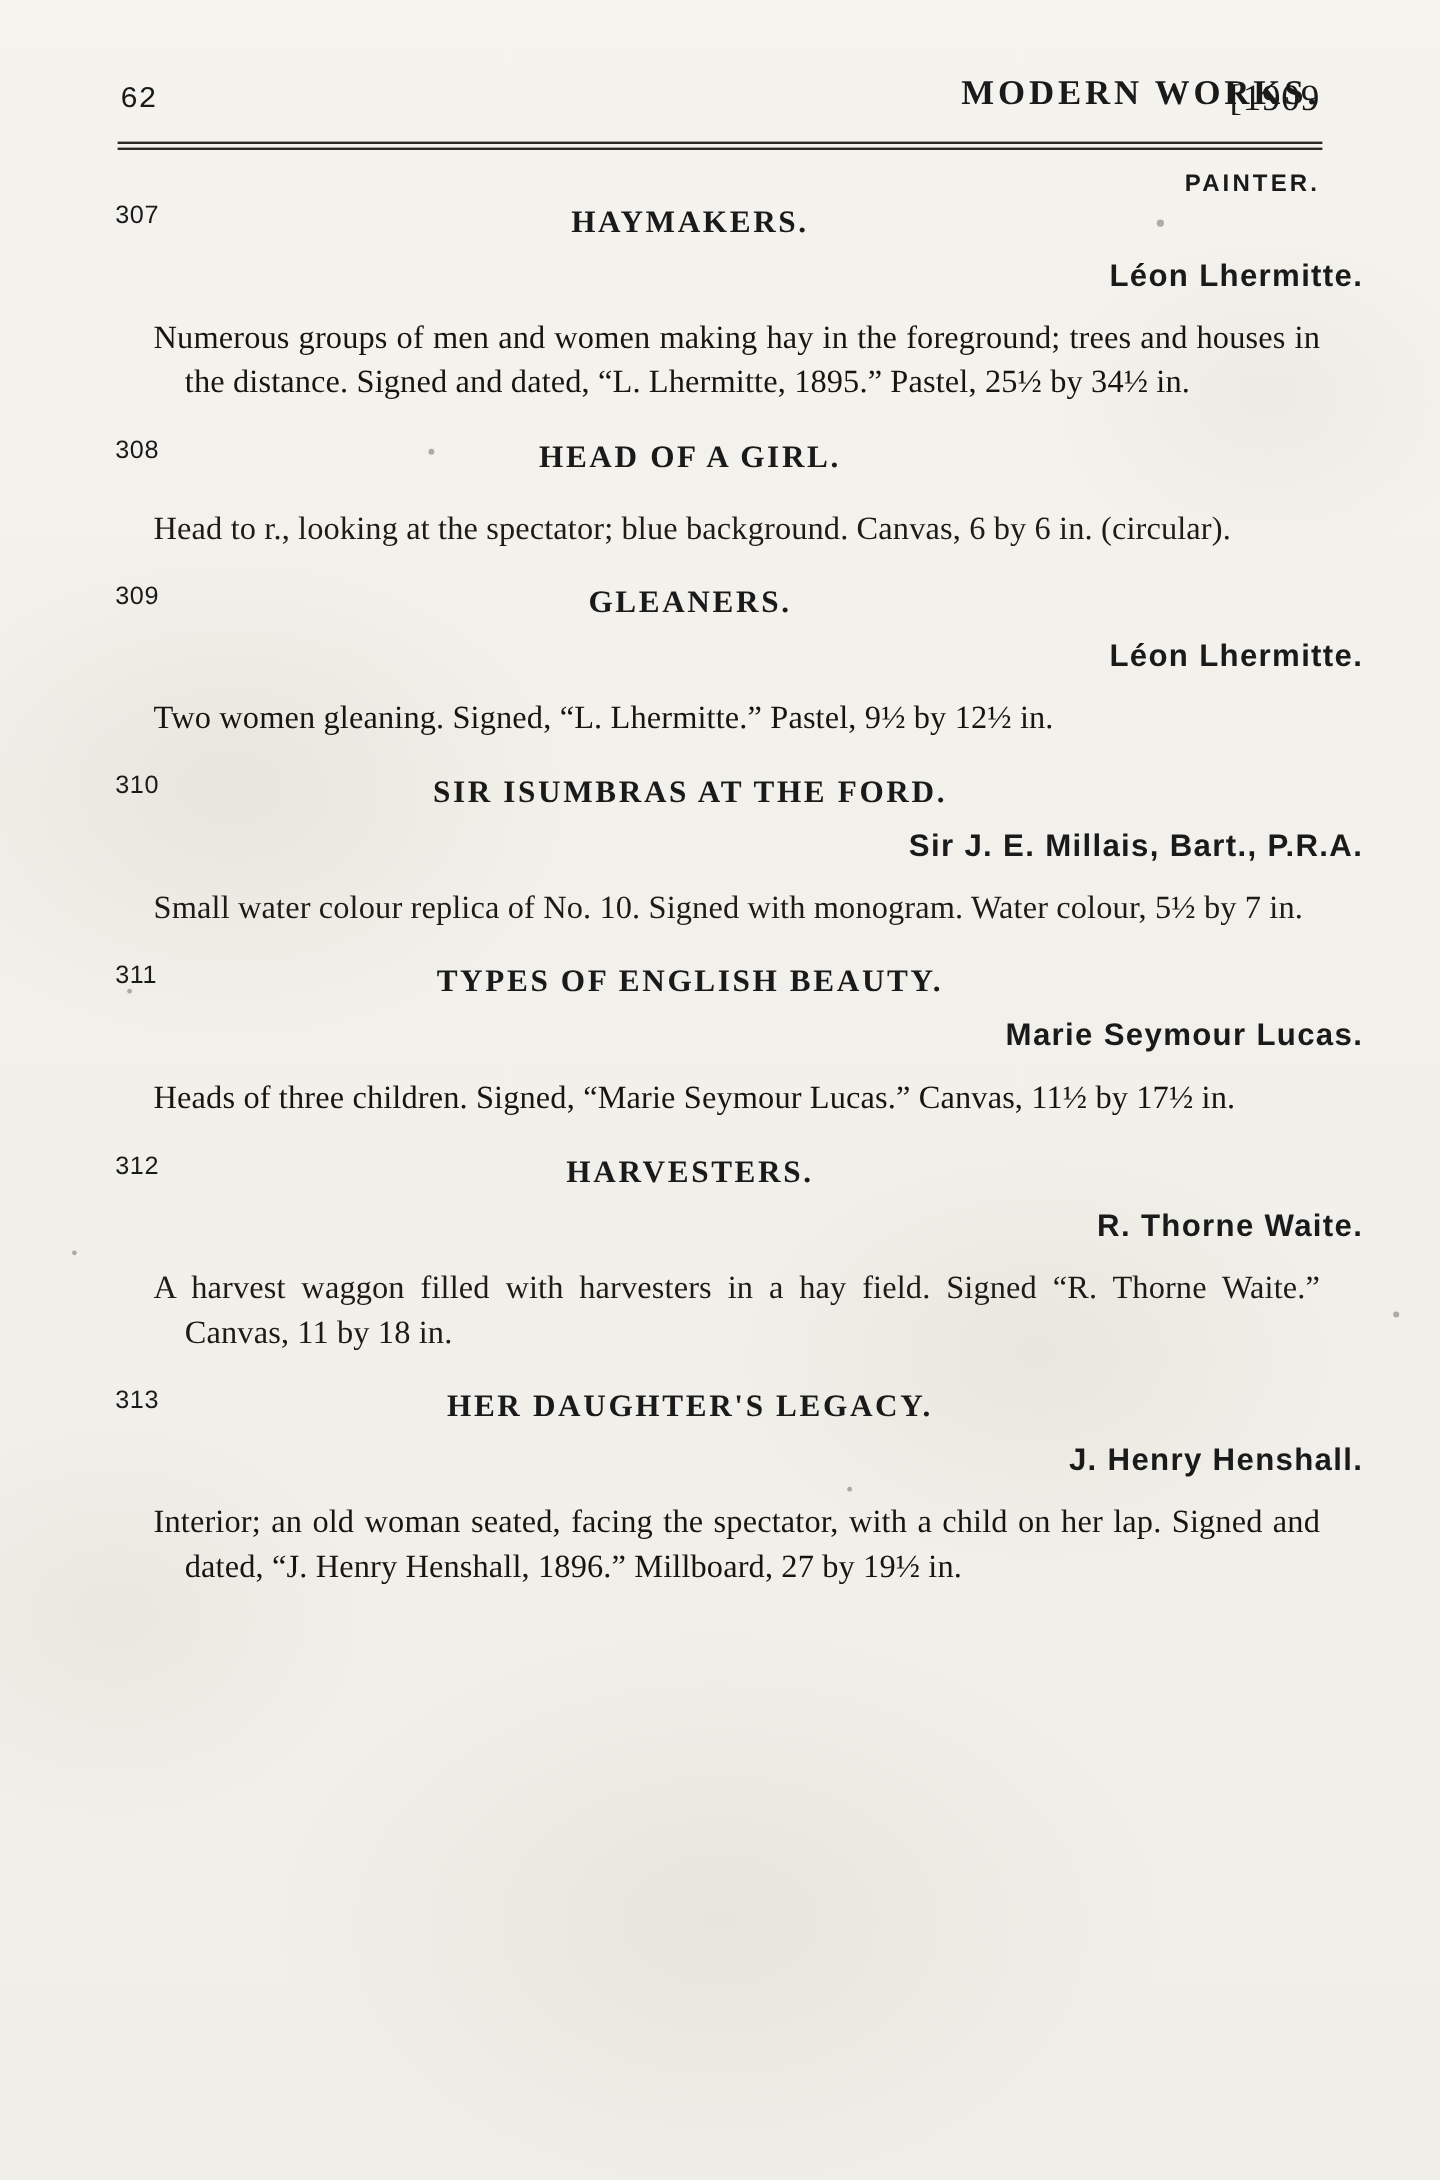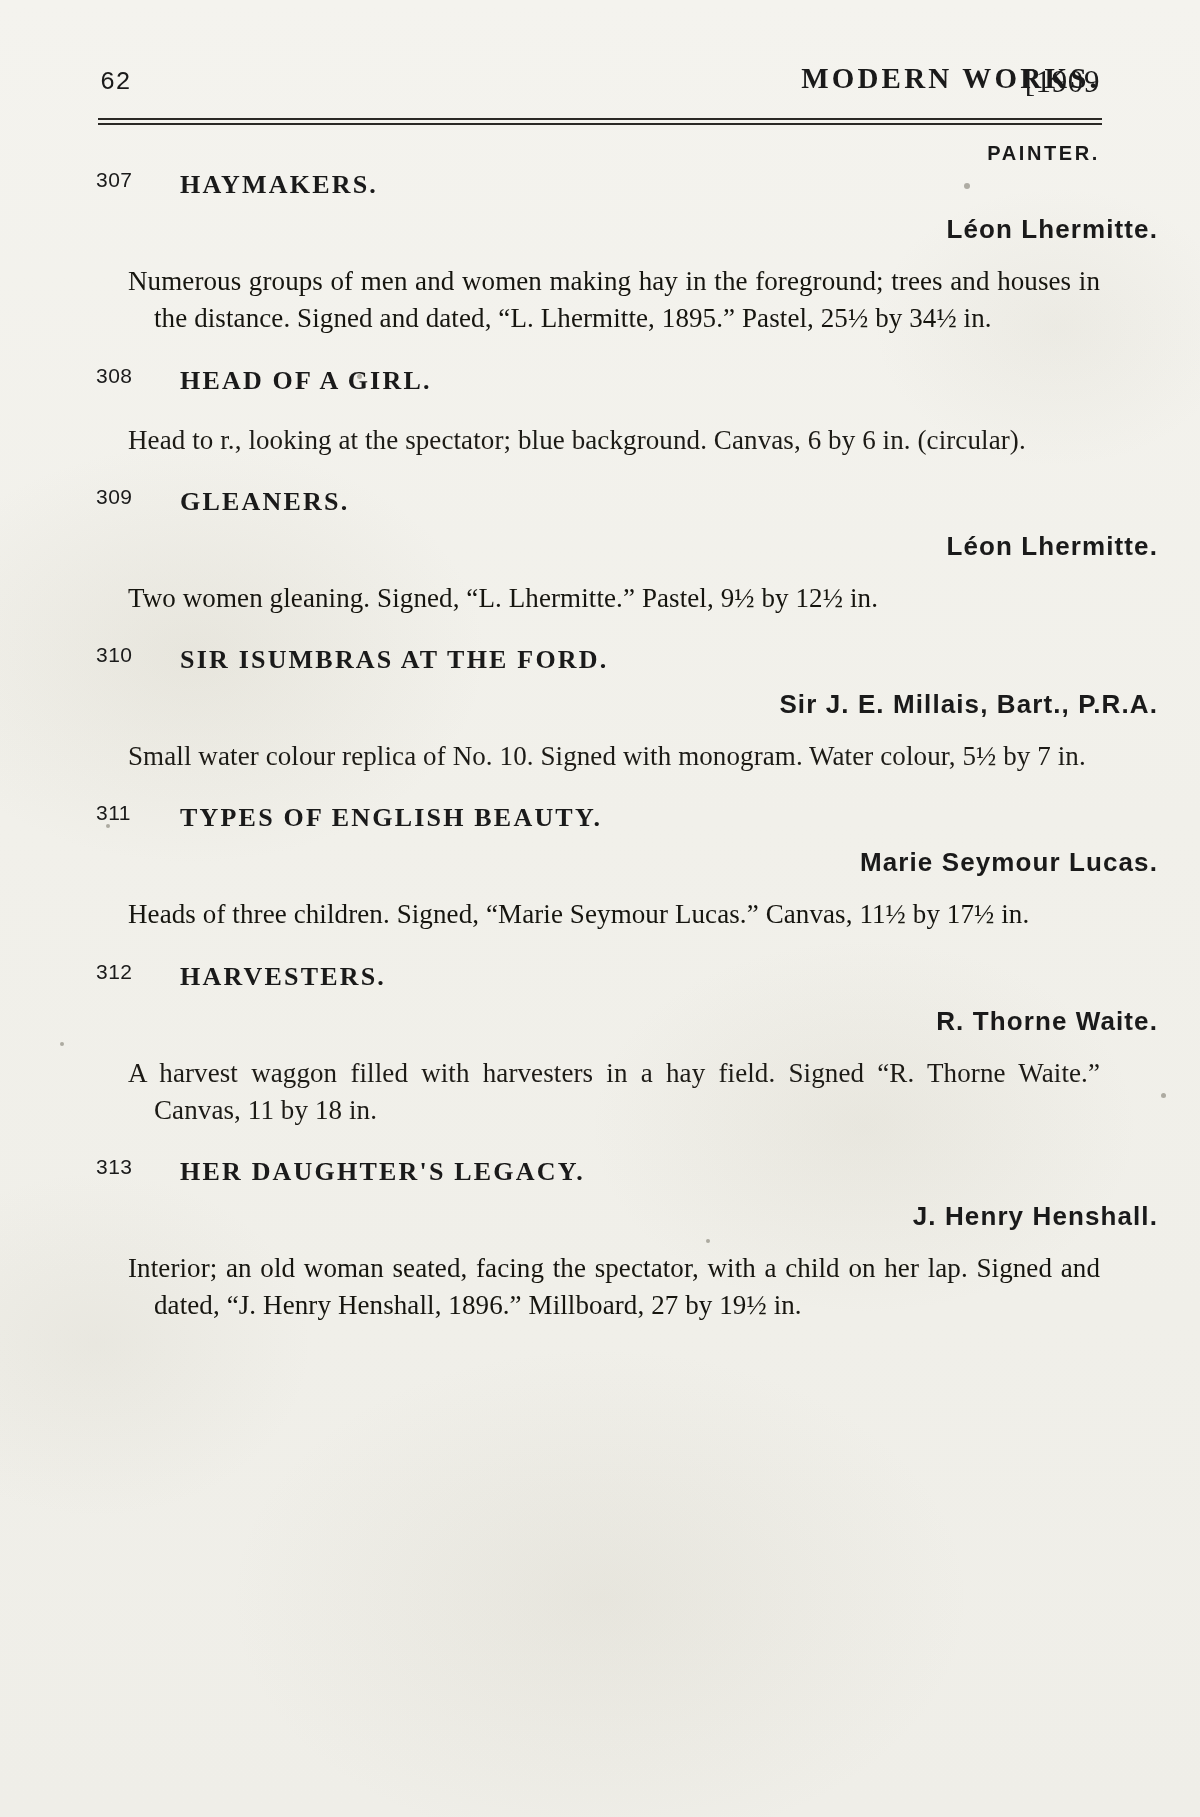--- a/index.html
+++ b/index.html
@@ -131,28 +131,29 @@
     font-size: 21px;
     font-weight: 400;
     letter-spacing: 0.5px;
     font-family: "Liberation Sans", sans-serif;
   }
   .entry-title {
     position: absolute;
     left: 180px;
     right: 230px;
     top: 2px;
+    text-align: center;
     font-size: 26px;
     font-weight: 700;
     letter-spacing: 2.2px;
     font-family: "Liberation Serif", serif;
   }
   .entry-artist {
     text-align: right;
-    padding-right: 42px;
+    padding-right: 64px;
     margin-top: 6px;
     font-size: 26px;
     font-weight: 700;
     letter-spacing: 1.1px;
     font-family: "Liberation Sans", sans-serif;
   }
   .entry-desc {
     margin: 18px 100px 0 128px;
     font-size: 27px;
     line-height: 1.38;

